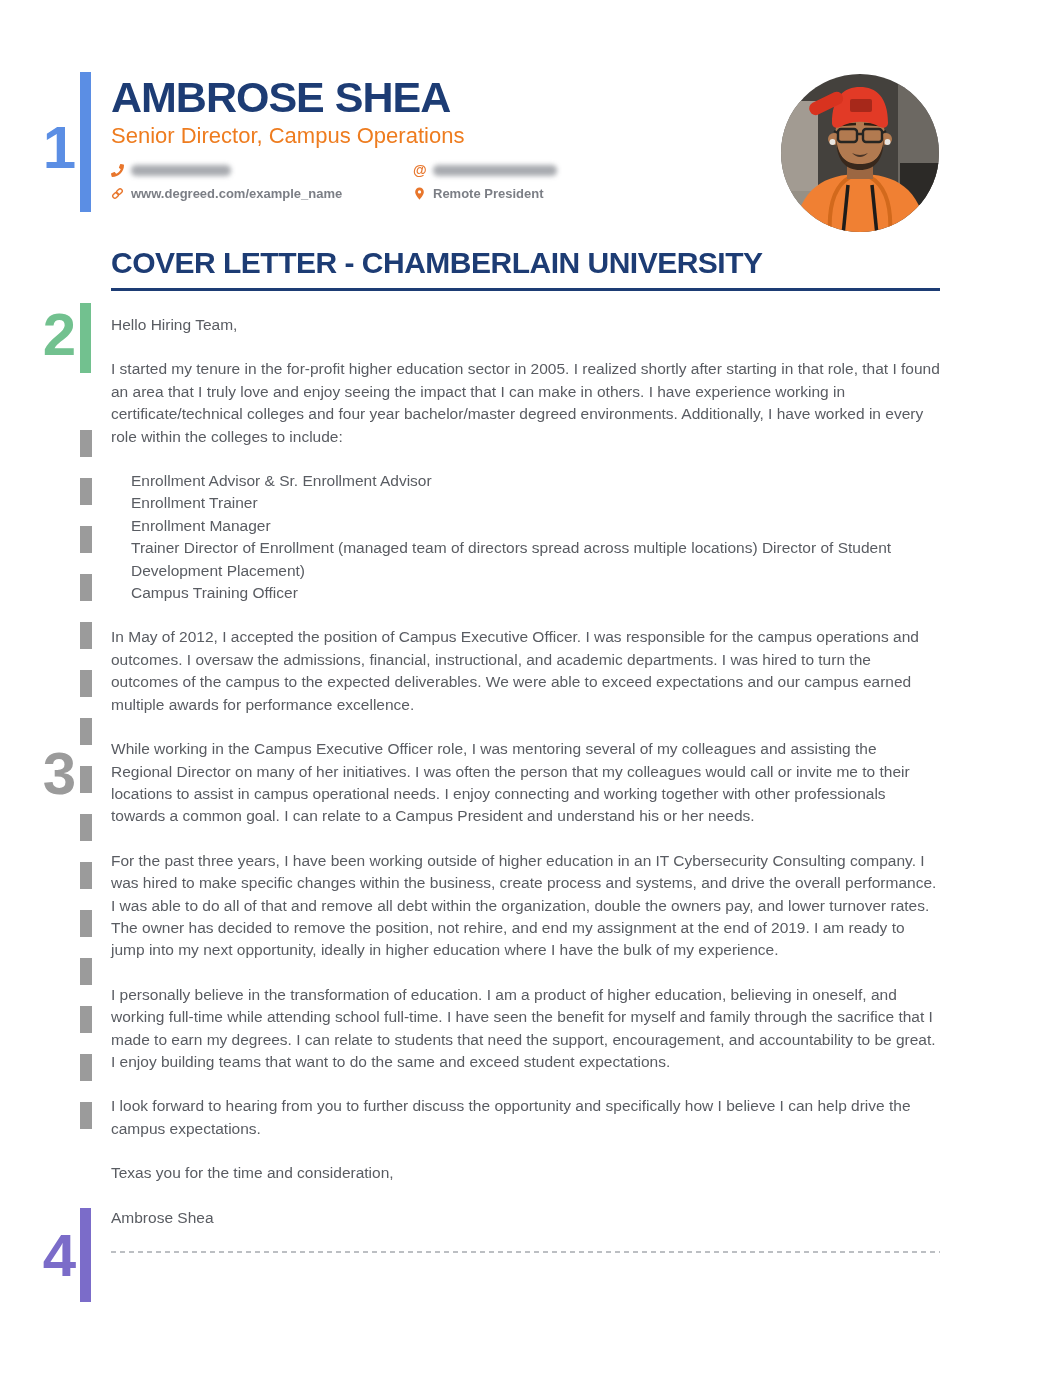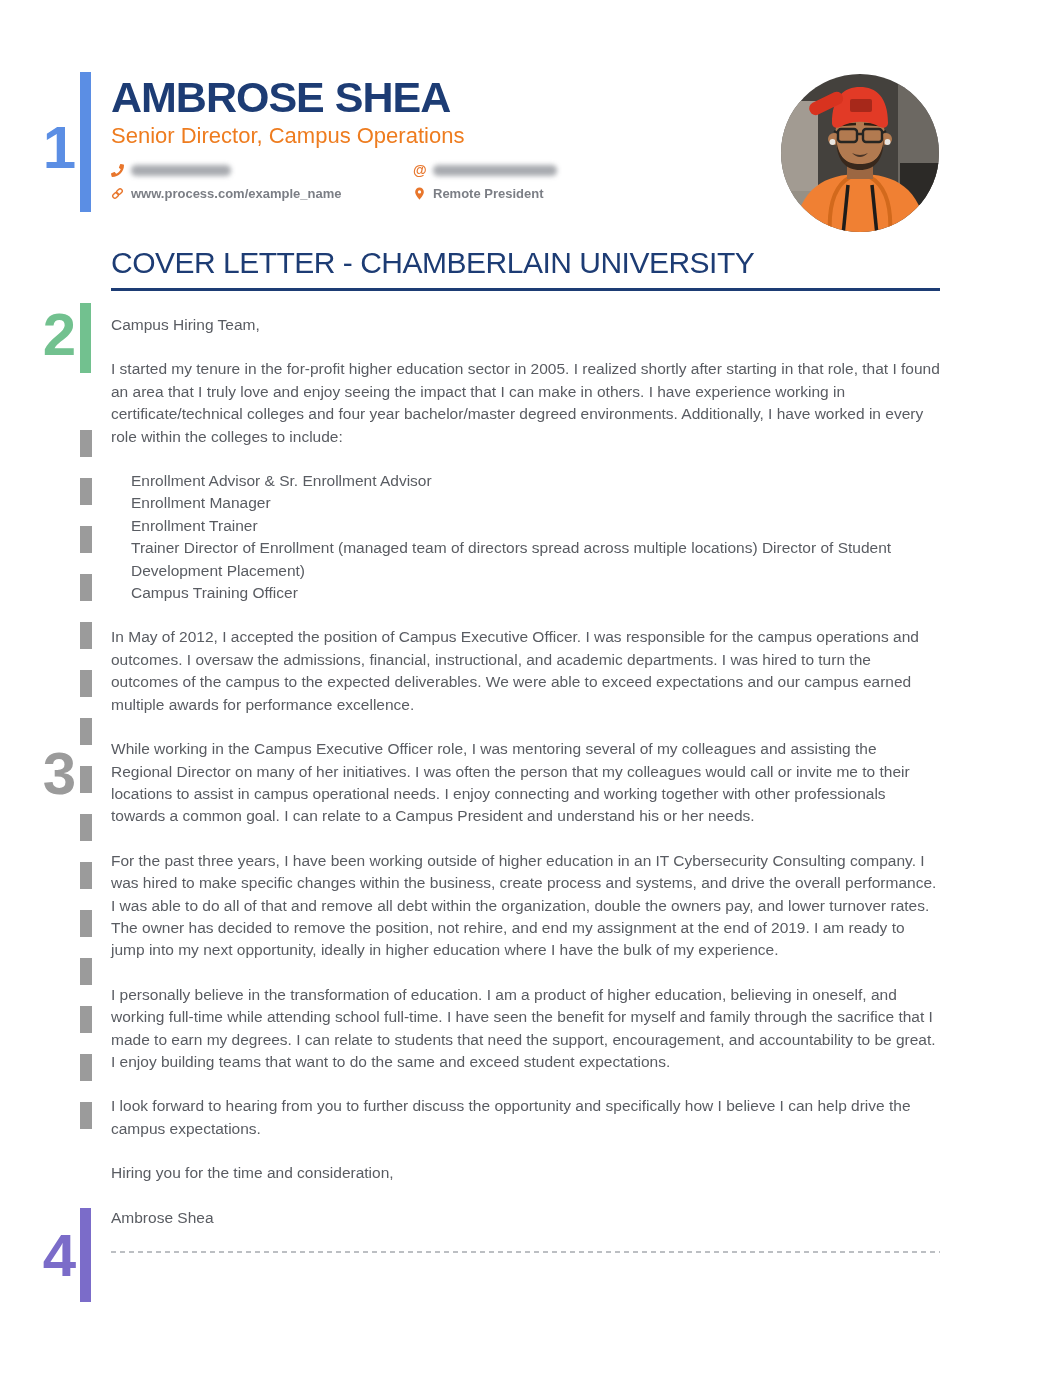--- a/index.html
+++ b/index.html
@@ -46,21 +46,21 @@
   .redacted{display:inline-block;height:11px;border-radius:5px;background:#93969c;
     filter:blur(2.5px);opacity:.8;}
   .redacted.phone{width:100px;}
   .redacted.email{width:124px;}
 
   
   .photo{position:absolute;left:780px;top:73px;width:160px;height:160px;}
 
   
   .letter{position:absolute;left:111px;top:246px;width:829px;}
-  .letter-heading{font-size:30px;font-weight:normal;color:var(--navy);letter-spacing:-0.5px;
+  .letter-heading{font-size:30px;font-weight:bold;color:var(--navy);letter-spacing:-0.5px;
     line-height:1.1;padding-bottom:9px;border-bottom:3px solid var(--navy);margin-bottom:23px;}
   .letter p,.roles{font-size:15.5px;line-height:22.4px;color:var(--body-text);
     margin-bottom:22px;}
   .roles div{font-size:15.5px;line-height:22.4px;color:var(--body-text);margin-left:20px;}
   .signature{margin-bottom:0;}
   .bottom-dashes{height:2px;margin-top:17px;
     background:repeating-linear-gradient(to right,var(--dash-line) 0 5px,transparent 5px 9px);}
 </style>
 </head>
 <body>
@@ -90,21 +90,21 @@
         <span class="at-glyph">@</span>
         <span class="redacted email"></span>
       </div>
       <div class="contact-item">
         <svg class="cicon" viewBox="0 0 24 24">
             <g transform="rotate(-45 12 12)" fill="none" stroke="#e8762c" stroke-width="2.6">
               <rect x="1.3" y="8" width="11.5" height="8" rx="4"></rect>
               <rect x="11.2" y="8" width="11.5" height="8" rx="4"></rect>
             </g>
           </svg>
-        <span>www.process.com/example_name</span>
+        <span>www.degreed.com/example_name</span>
       </div>
       <div class="contact-item">
         <svg class="cicon" viewBox="0 0 24 24">
             <path fill="#e8762c" fill-rule="evenodd" d="M12 1C7.6 1 4 4.6 4 9c0 6 8 14 8 14s8-8 8-14c0-4.4-3.6-8-8-8zm0 11a3 3 0 1 1 0-6 3 3 0 0 1 0 6z"></path>
           </svg>
         <span>Remote President</span>
       </div>
     </div>
   </div>
 
@@ -144,32 +144,32 @@
         </g>
         <path d="M52,50 C52,24 64,14 80,14 C96,14 108,24 108,50 C108,54 104,56 100,54 C88,47 72,47 60,54 C56,56 52,54 52,50 Z" fill="#e23a26"></path>
         <rect x="28" y="24" width="36" height="13" rx="6" transform="rotate(-26 46 30)" fill="#d8331f"></rect>
         <rect x="70" y="26" width="22" height="13" rx="2" fill="#a7281a"></rect>
       </g>
     </svg>
   </div>
 
   <div class="letter">
     <div class="letter-heading">COVER LETTER - CHAMBERLAIN UNIVERSITY</div>
-    <p>Campus Hiring Team,</p>
+    <p>Hello Hiring Team,</p>
     <p>I started my tenure in the for-profit higher education sector in 2005. I realized shortly after starting in that role, that I found an area that I truly love and enjoy seeing the impact that I can make in others. I have experience working in certificate/technical colleges and four year bachelor/master degreed environments. Additionally, I have worked in every role within the colleges to include:</p>
     <div class="roles">
       <div>Enrollment Advisor &amp; Sr. Enrollment Advisor</div>
+      <div>Enrollment Trainer</div>
       <div>Enrollment Manager</div>
-      <div>Enrollment Trainer</div>
       <div>Trainer Director of Enrollment (managed team of directors spread across multiple locations) Director of Student Development Placement)</div>
       <div>Campus Training Officer</div>
     </div>
     <p>In May of 2012, I accepted the position of Campus Executive Officer. I was responsible for the campus operations and outcomes. I oversaw the admissions, financial, instructional, and academic departments. I was hired to turn the outcomes of the campus to the expected deliverables. We were able to exceed expectations and our campus earned multiple awards for performance excellence.</p>
     <p>While working in the Campus Executive Officer role, I was mentoring several of my colleagues and assisting the Regional Director on many of her initiatives. I was often the person that my colleagues would call or invite me to their locations to assist in campus operational needs. I enjoy connecting and working together with other professionals towards a common goal. I can relate to a Campus President and understand his or her needs.</p>
     <p>For the past three years, I have been working outside of higher education in an IT Cybersecurity Consulting company. I was hired to make specific changes within the business, create process and systems, and drive the overall performance. I was able to do all of that and remove all debt within the organization, double the owners pay, and lower turnover rates. The owner has decided to remove the position, not rehire, and end my assignment at the end of 2019. I am ready to jump into my next opportunity, ideally in higher education where I have the bulk of my experience.</p>
     <p>I personally believe in the transformation of education. I am a product of higher education, believing in oneself, and working full-time while attending school full-time. I have seen the benefit for myself and family through the sacrifice that I made to earn my degrees. I can relate to students that need the support, encouragement, and accountability to be great. I enjoy building teams that want to do the same and exceed student expectations.</p>
     <p>I look forward to hearing from you to further discuss the opportunity and specifically how I believe I can help drive the campus expectations.</p>
-    <p class="closing">Hiring you for the time and consideration,</p>
+    <p class="closing">Texas you for the time and consideration,</p>
     <p class="signature">Ambrose Shea</p>
     <div class="bottom-dashes"></div>
   </div>
 
 </div>
 
 </body></html>

